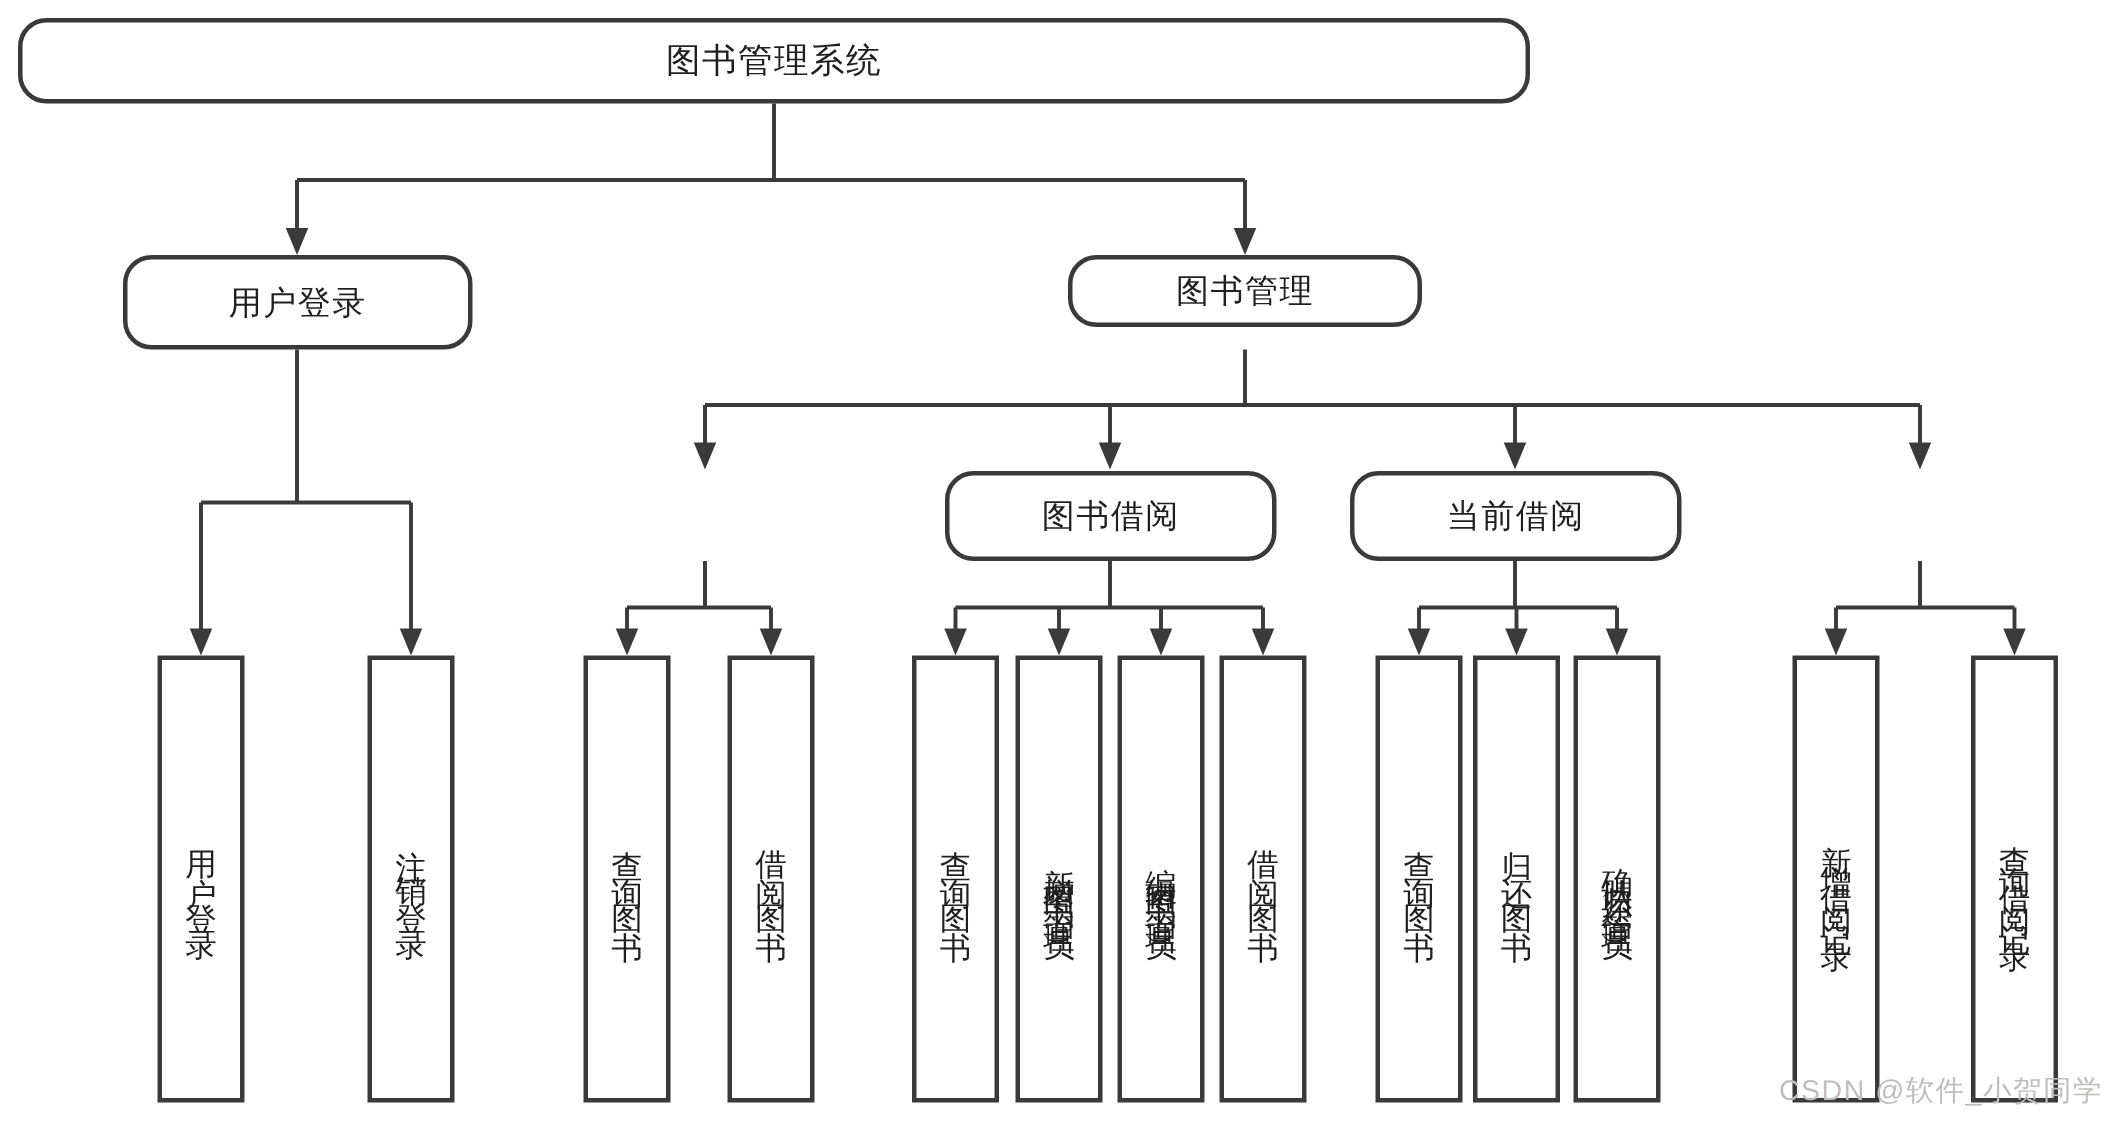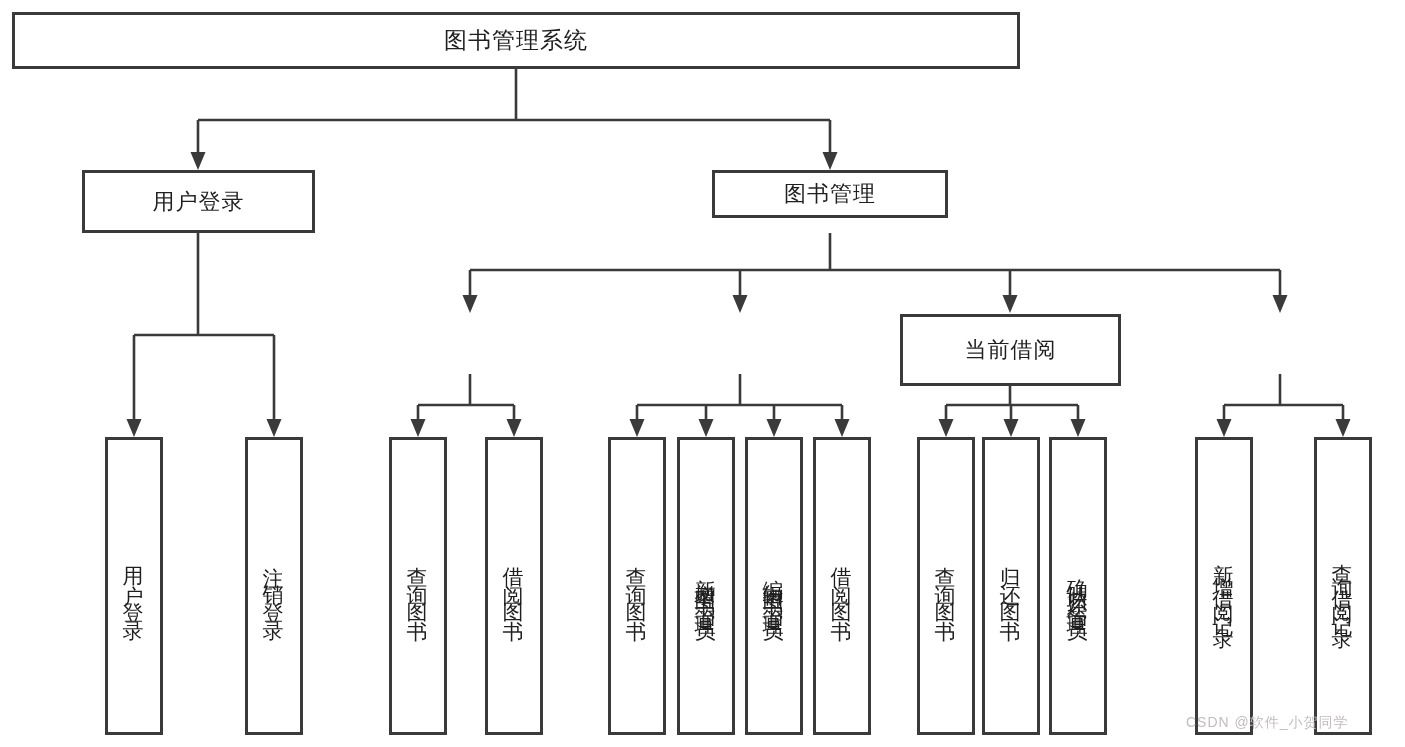--- a/index.html
+++ b/index.html
@@ -29,20 +29,21 @@
     color: #1f1f1f;
     z-index: 2;
   }
   .hbox {
     display: flex;
     align-items: center;
     justify-content: center;
     font-size: 22px;
     letter-spacing: 1px;
     white-space: nowrap;
+    border-radius: 19px;
   }
   .root-box {
     font-size: 23px;
   }
   .vbox {
     writing-mode: vertical-lr;
     text-orientation: mixed;
     text-align: center;
     line-height: 50px;
     font-size: 21px;
@@ -50,21 +51,21 @@
     height: 298px;
     top: 437px;
   }
   .pitch-wide  { letter-spacing: 18px; }
   .pitch-mid   { letter-spacing: 13px; }
   .pitch-tight { letter-spacing: 6px; padding-top: 6px; box-sizing: border-box; }
   .watermark {
     position: absolute;
     left: 1186px;
     top: 714px;
-    font-size: 14px;
+    font-size: 19px;
     color: #c2bdbd;
     letter-spacing: 1px;
     white-space: nowrap;
     z-index: 3;
   }
 </style>
 </head>
 <body>
 
 <div class="canvas">
@@ -99,21 +100,22 @@
       <polygon points="1216.5,419 1231.5,419 1224,437"></polygon>
       <polygon points="1335.5,419 1350.5,419 1343,437"></polygon>
     </g>
   </svg>
 
   <div class="node hbox root-box" style="left:12px; top:12px; width:1008px; height:57px;">图书管理系统</div>
 
   <div class="node hbox" style="left:82px; top:170px; width:233px; height:63px;">用户登录</div>
   <div class="node hbox" style="left:712px; top:170px; width:236px; height:48px;">图书管理</div>
 
-  <div class="node hbox" style="left:900px; top:314px; width:221px; height:72px;">当前借阅</div>
+  <div class="node hbox" style="left:630px; top:314px; width:221px; height:60px;">图书借阅</div>
+  <div class="node hbox" style="left:900px; top:314px; width:221px; height:60px;">当前借阅</div>
 
   <div class="node vbox pitch-wide" style="left:105px;">用户登录</div>
   <div class="node vbox pitch-wide" style="left:245px;">注销登录</div>
 
   <div class="node vbox pitch-wide" style="left:389px;">查询图书</div>
   <div class="node vbox pitch-wide" style="left:485px;">借阅图书</div>
 
   <div class="node vbox pitch-wide" style="left:608px;">查询图书</div>
   <div class="node vbox pitch-tight" style="left:677px;">新增图书（管理员）</div>
   <div class="node vbox pitch-tight" style="left:745px;">编辑图书（管理员）</div>

